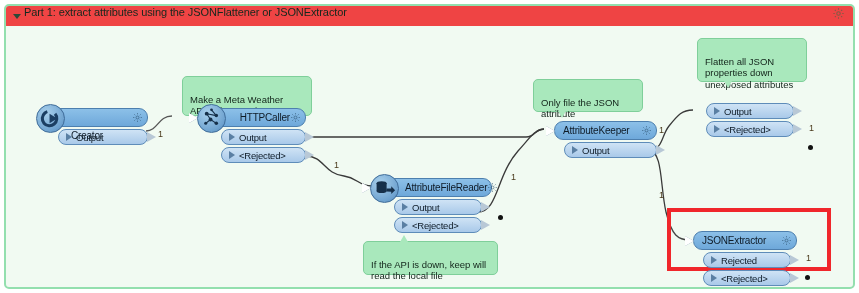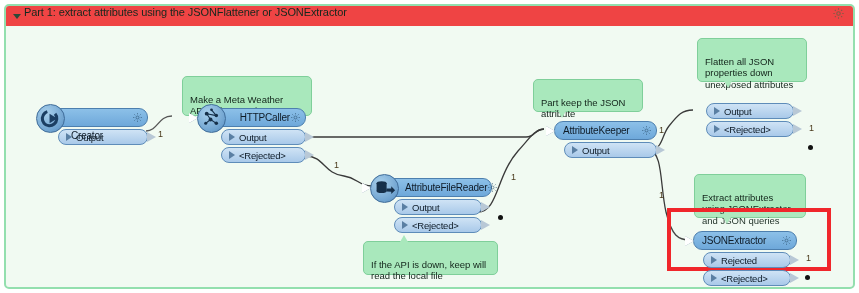--- a/index.html
+++ b/index.html
@@ -266,38 +266,32 @@
         </g>
       </svg>
 
       <div class="comment" style="left:176px; top:30px; width:130px; height:40px;margin-top:20px;">
         <span>Make a Meta Weather
 API call to retreive JSON</span>
         <span class="tail" style="left:60px;"></span>
       </div>
 
       <div class="comment" style="left:527px; top:53px; width:110px; height:33px;">
-        <span>Part keep the JSON
+        <span>Only file the JSON
 attribute</span>
         <span class="tail" style="left:24px;"></span>
       </div>
 
       <div class="comment" style="left:691px; top:12px; width:110px; height:44px;">
         <span>Flatten all JSON
 properties down
 unexposed attributes</span>
         <span class="tail" style="left:26px;"></span>
       </div>
 
-      <div class="comment" style="left:688px; top:148px; width:112px; height:44px;">
-        <span>Extract attributes
-using JSONExtractor
-and JSON queries</span>
-        <span class="tail" style="left:28px;"></span>
-      </div>
 
       <div class="comment" style="left:357px; top:215px; width:135px; height:34px;">
         <span>If the API is down, keep will
 read the local file</span>
         <span class="tail" style="left:36px; top:-7px; bottom:auto; border-top:none; border-bottom:7px solid #a9e8bc;"></span>
       </div>
 
       <div class="node" style="left:42px; top:82px; width:100px;">
         <div class="node-head">
           <div class="node-icon">

